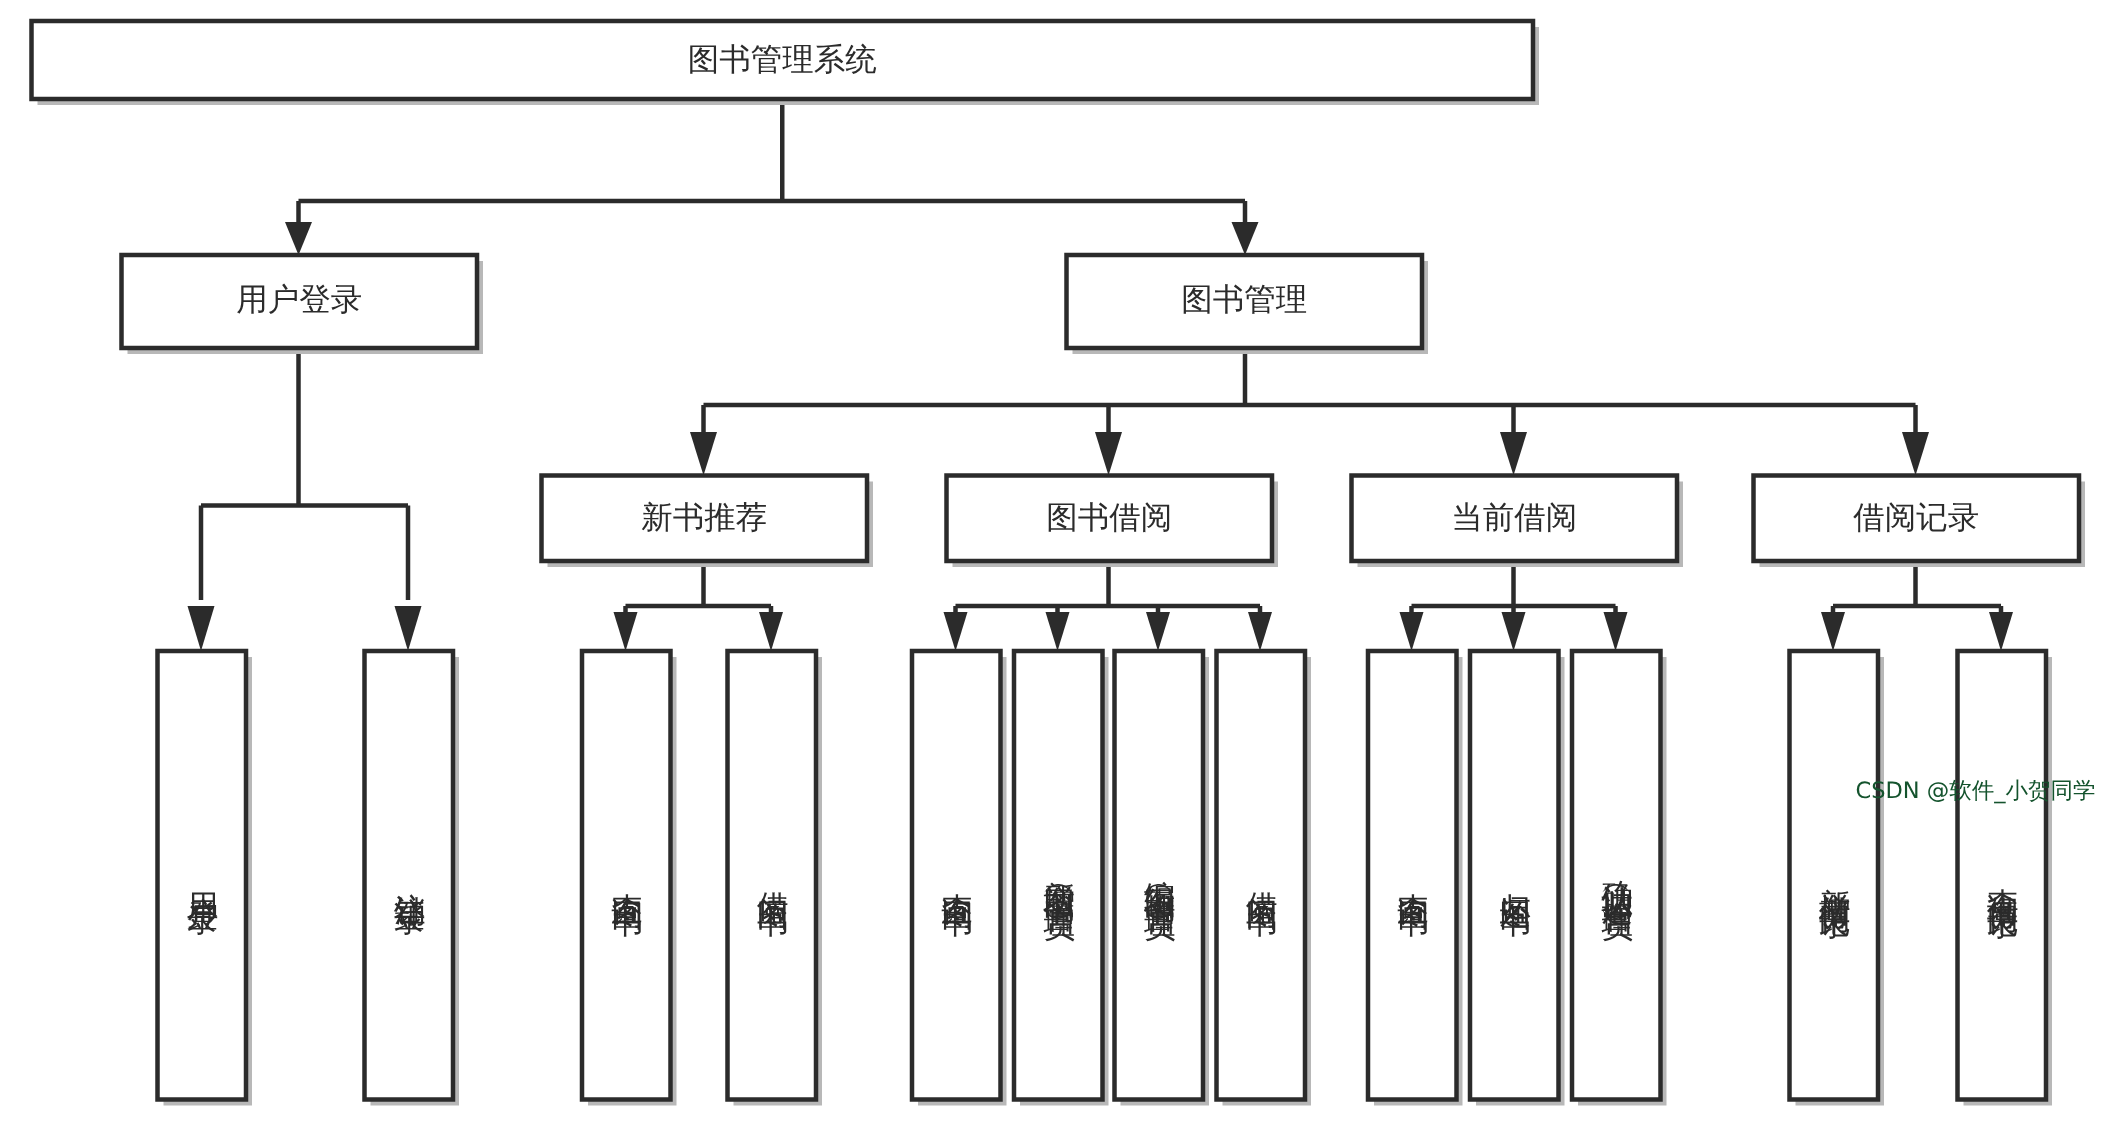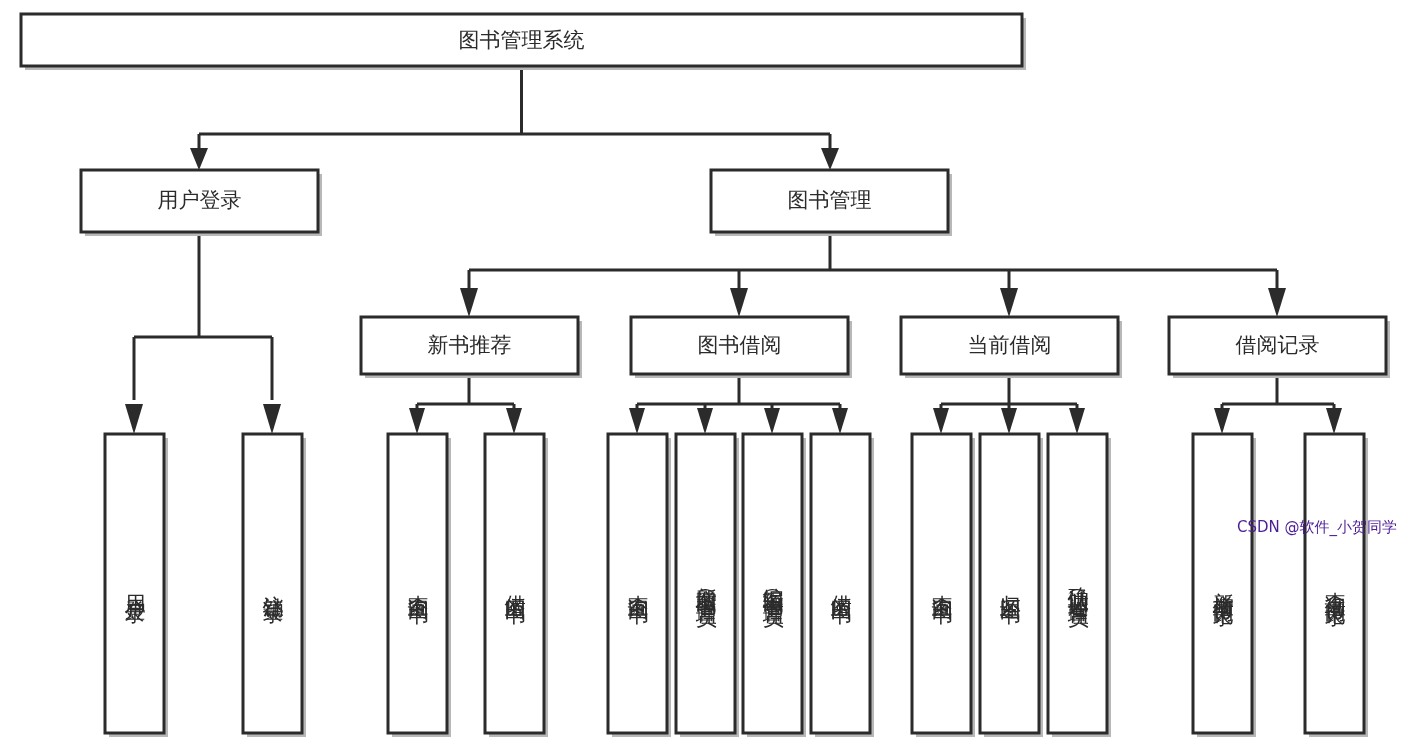--- a/index.html
+++ b/index.html
@@ -66,21 +66,21 @@
     justify-content: center;
     white-space: nowrap;
     pointer-events: none;
   }
   #watermark {
     position: absolute;
     right: 8px;
     bottom: 4px;
     font-family: "DejaVu Sans", "Liberation Sans", sans-serif;
     font-size: 15px;
-    color: #4c1d95;
+    color: #14532d;
     white-space: nowrap;
   }
 </style>
 </head>
 <body>
 
 <div id="diagram-root">
 
   <svg id="flow" viewBox="0 0 1405 747">
 

